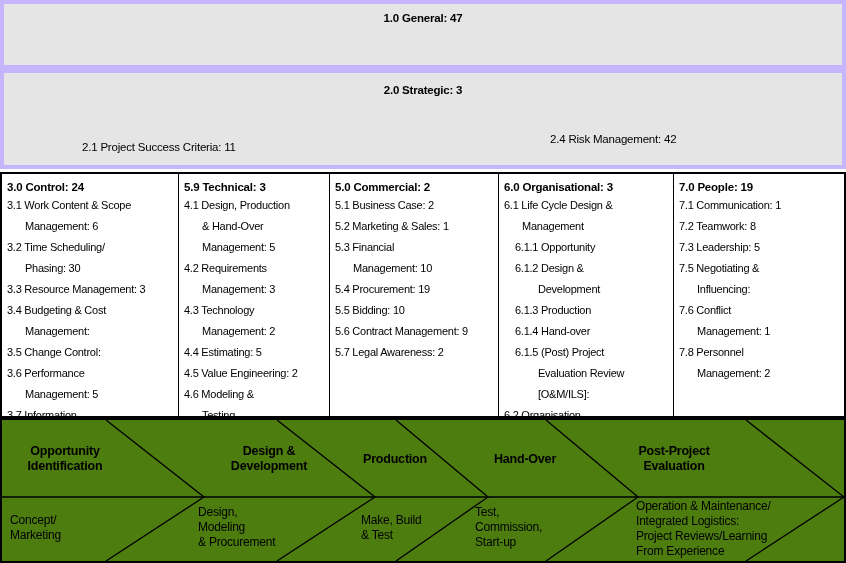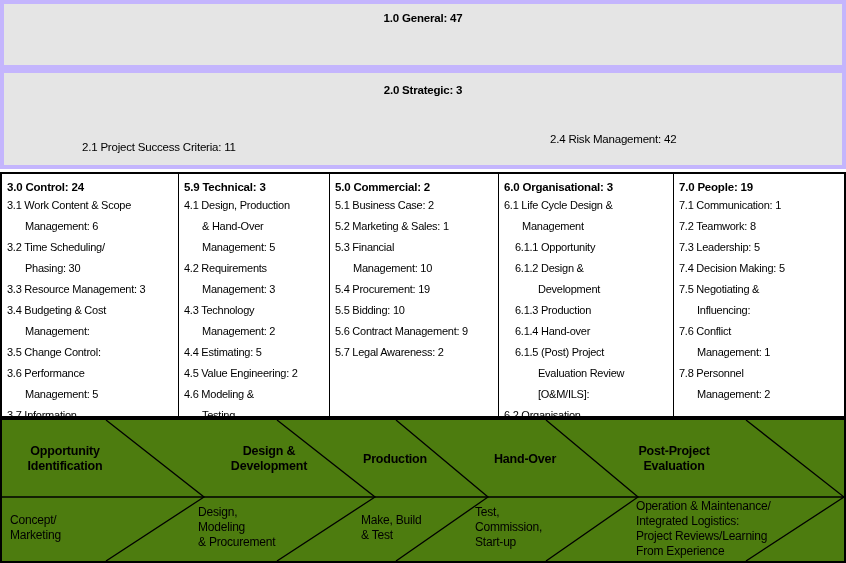--- a/index.html
+++ b/index.html
@@ -213,21 +213,20 @@
           [O&amp;M/ILS]:</div>
       <div class="col-item">6.2 Organisation
       Structure: 5</div>
     </div>
 
     <div class="col" style="width:170px;">
       <div class="col-title">7.0 People: 19</div>
       <div class="col-item">7.1 Communication: 1</div>
       <div class="col-item">7.2 Teamwork: 8</div>
       <div class="col-item">7.3 Leadership: 5</div>
-      <div class="col-item">7.4 Decision Making: 5</div>
       <div class="col-item">7.5 Negotiating &amp;
       Influencing:</div>
       <div class="col-item">7.6 Conflict
       Management: 1</div>
       <div class="col-item">7.8 Personnel
       Management: 2</div>
     </div>
   </div>
 
   <div id="band" style="left:0px; top:418px; width:846px; height:145px;">

